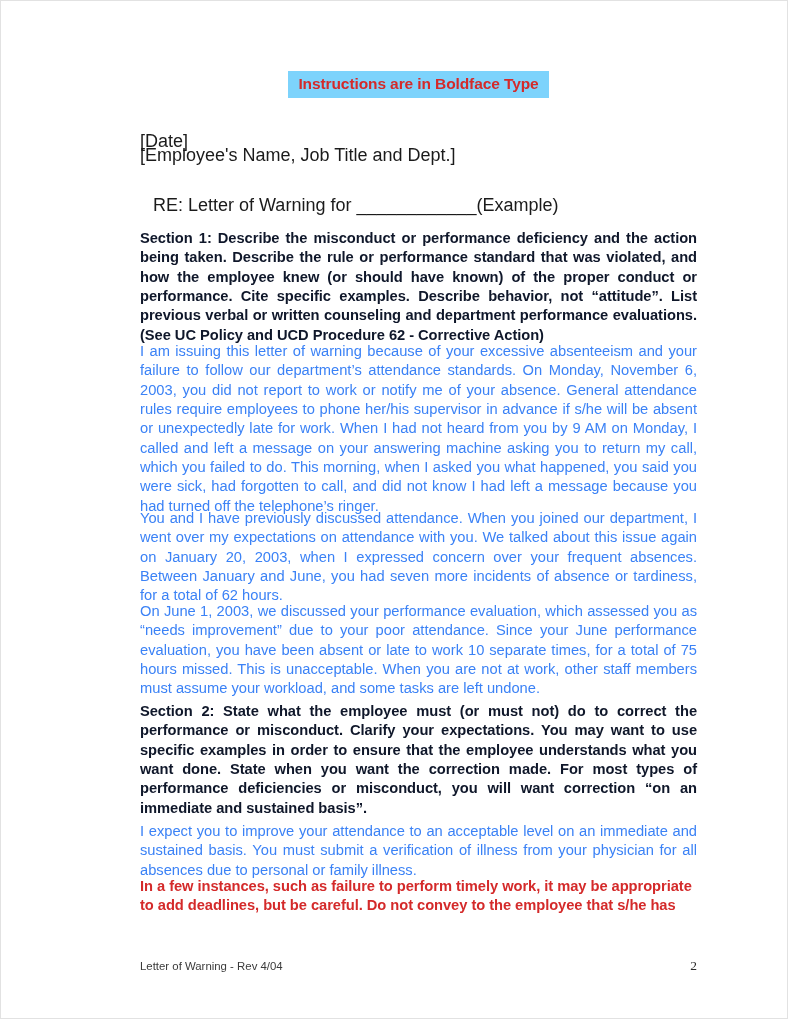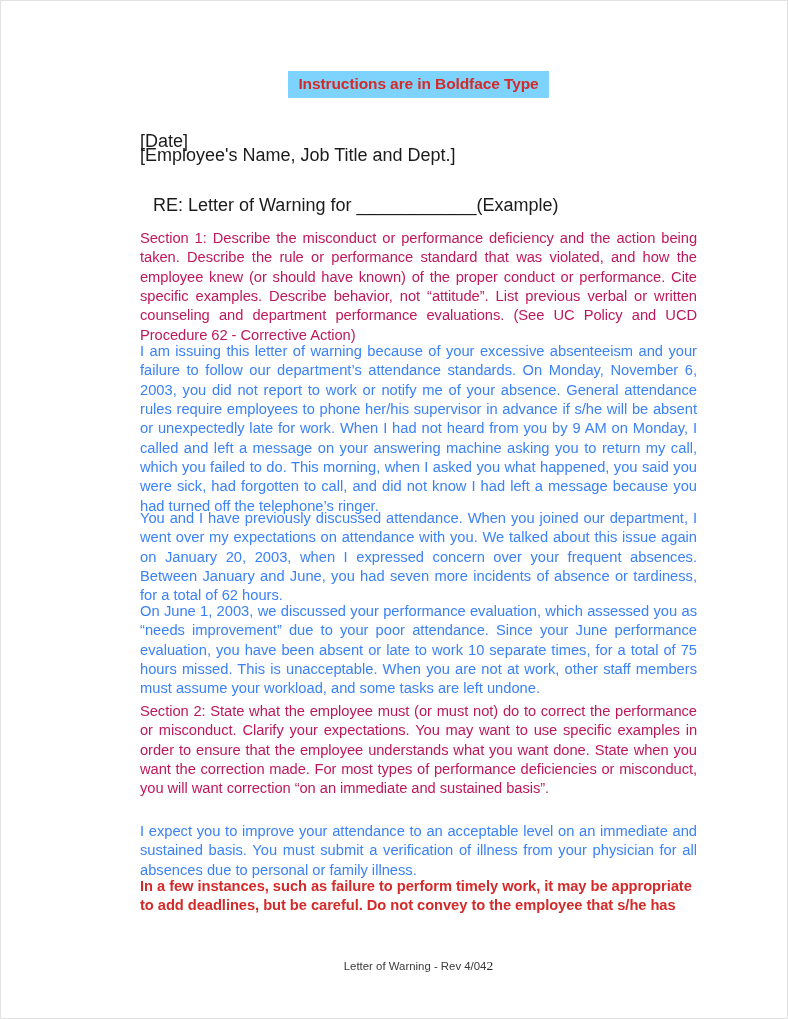--- a/index.html
+++ b/index.html
@@ -65,22 +65,22 @@
     color: #1b1b1b;
     line-height: 1.2;
     white-space: nowrap;
   }
   .body-para {
     text-align: justify;
     text-justify: inter-word;
     color: #3b82f6;
   }
   .instr {
-    color: #be185d;
-    font-weight: normal;
+    color: #0f172a;
+    font-weight: bold;
     text-align: justify;
     text-justify: inter-word;
     letter-spacing: -0.05px;
   }
   .instr-left {
     color: #d42a2a;
     font-weight: bold;
     text-align: left;
     letter-spacing: -0.05px;
   }
@@ -88,21 +88,21 @@
     overflow: hidden;
   }
 
   
   .footer {
     position: absolute;
     left: 0;
     top: 957px;
     width: 557px;
     display: flex;
-    justify-content: center;
+    justify-content: space-between;
     align-items: baseline;
     font-size: 11.4px;
     color: #3a3a3a;
   }
   .footer-page {
     font-family: "Liberation Serif", serif;
     font-size: 13.5px;
     color: #2b2b2b;
   }
 </style>

